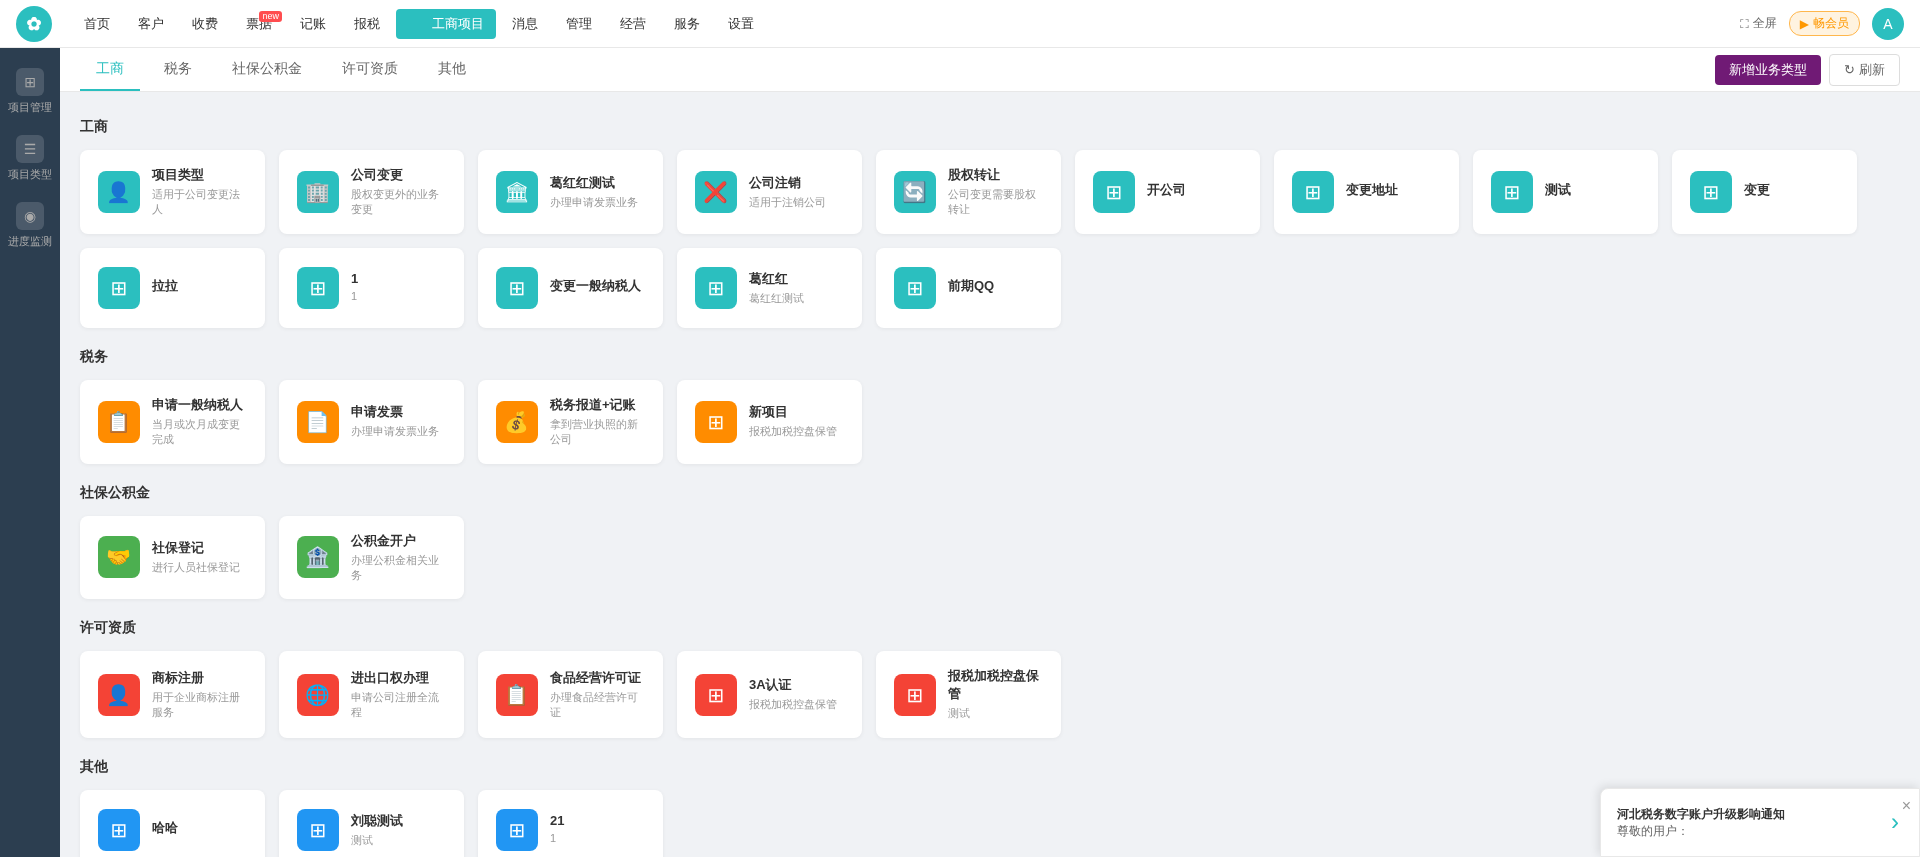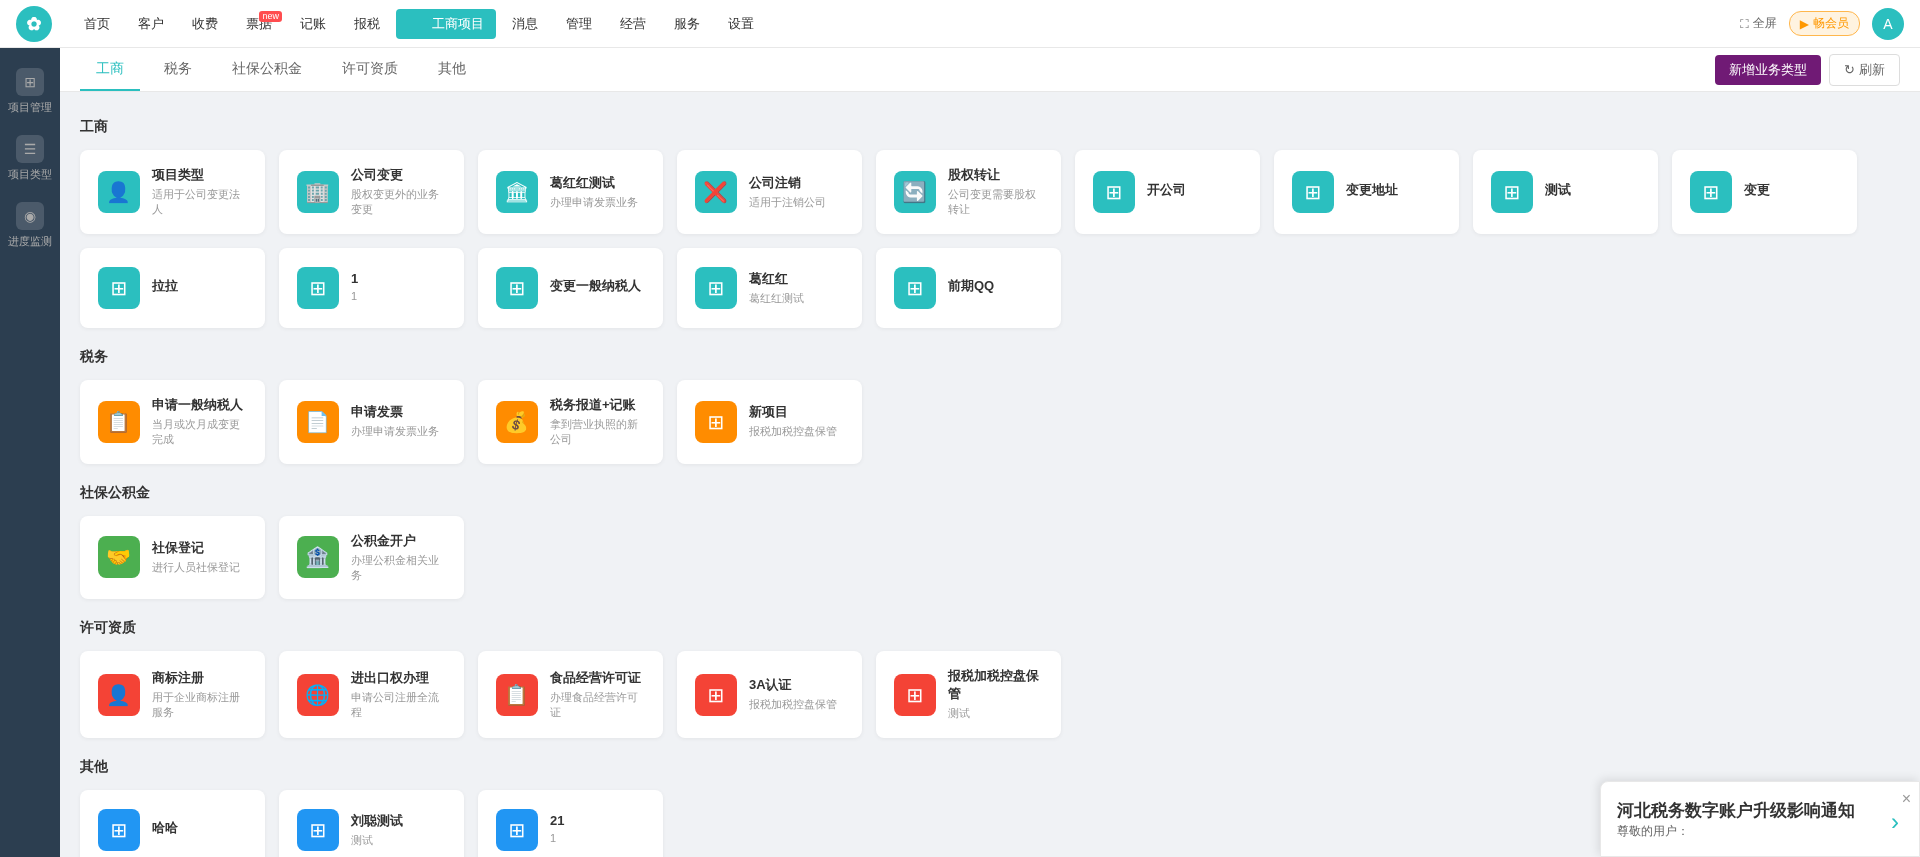--- a/index.html
+++ b/index.html
@@ -279,21 +279,21 @@
     }
     .notification-popup .notif-close {
       position: absolute;
       top: 8px;
       right: 8px;
       cursor: pointer;
       color: #999;
       font-size: 16px;
     }
     .notification-popup .notif-title {
-      font-size: 17px;
+      font-size: 12px;
       font-weight: bold;
       color: #333;
       padding-right: 20px;
       line-height: 1.5;
     }
     .notification-popup .notif-desc {
       font-size: 12px;
       color: #666;
       margin-top: 0;
     }

